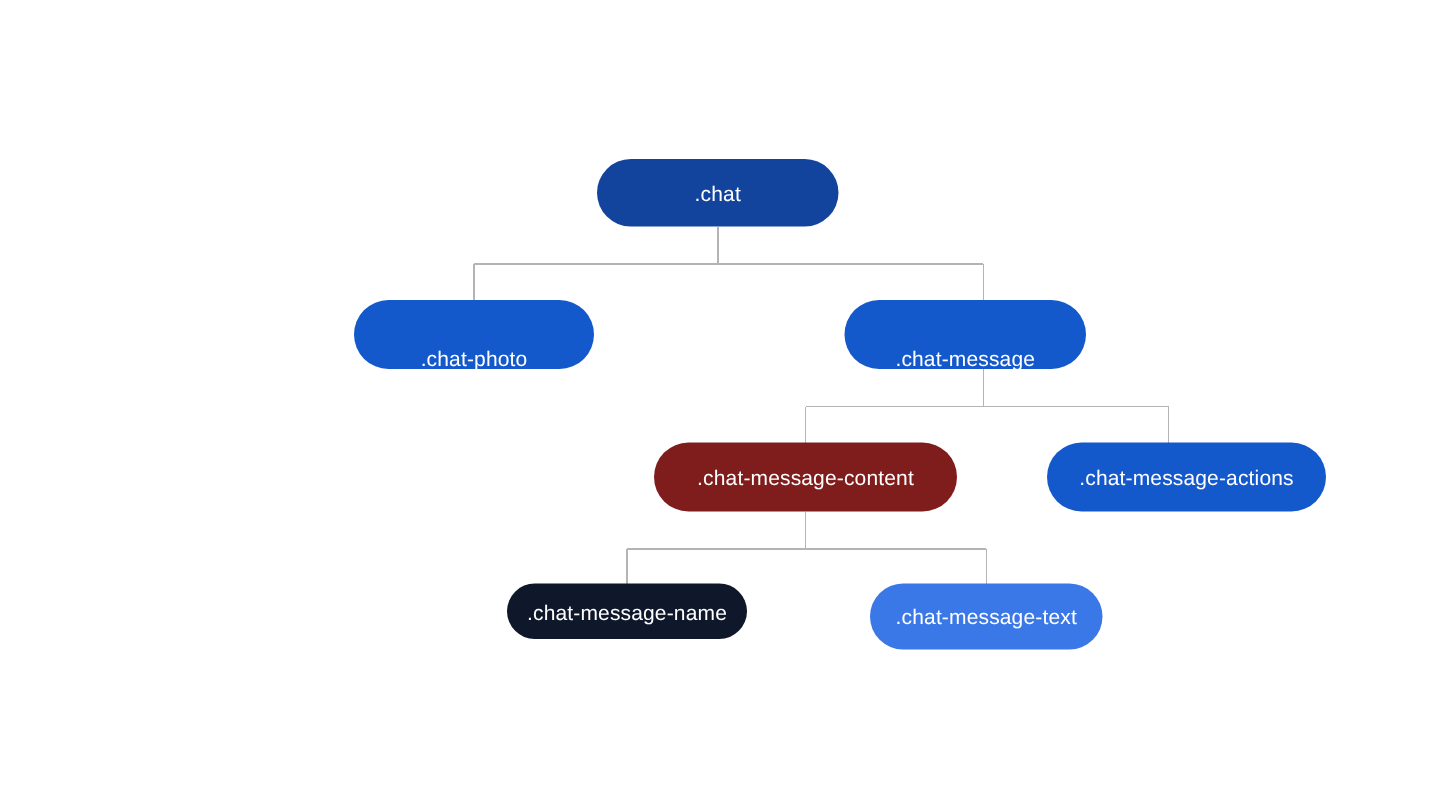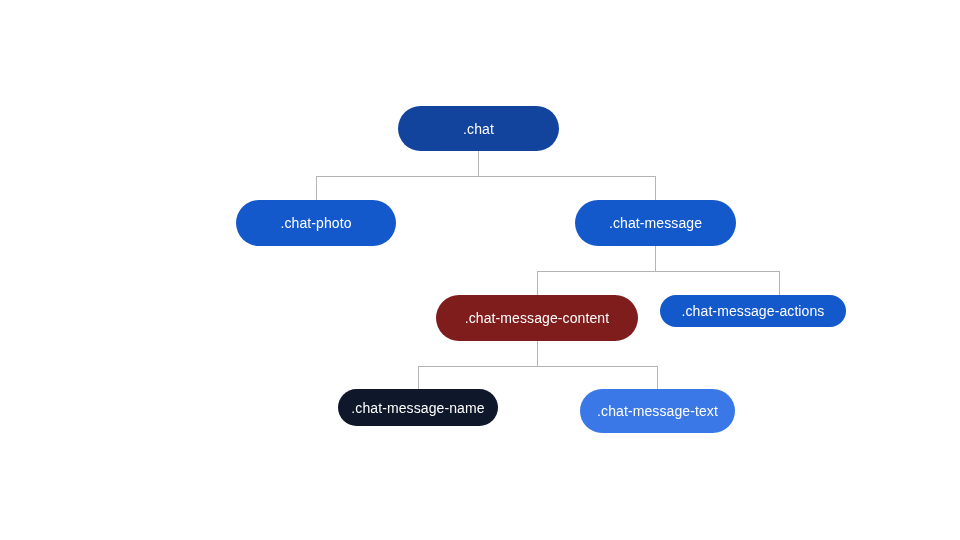--- a/index.html
+++ b/index.html
@@ -79,30 +79,30 @@
       </g>
       <g>
         <line x1="537" y1="366" x2="657.5" y2="366" stroke="#b4b4b4" stroke-width="1" shape-rendering="crispEdges"></line>
         <line x1="657.5" y1="366" x2="657.5" y2="389" stroke="#b4b4b4" stroke-width="1" shape-rendering="crispEdges"></line>
       </g>
     </svg>
   <div id="node-layer">
       <div class="node" style="left: 398px; top: 106px; width: 161px; height: 45px; background: rgb(18, 68, 158);">
         <span class="node-label">.chat</span>
       </div>
-      <div class="node" style="left: 236px; top: 200px; width: 160px; height: 46px; background: rgb(20, 89, 204);">
+      <div class="node" style="left: 236px; top: 200px; width: 160px; height: 46px; background: rgb(20, 89, 204); align-items: flex-end;">
         <span class="node-label">.chat-photo</span>
       </div>
-      <div class="node" style="left: 575px; top: 200px; width: 161px; height: 46px; background: rgb(20, 89, 204);">
+      <div class="node" style="left: 563px; top: 200px; width: 161px; height: 46px; background: rgb(20, 89, 204); align-items: flex-end;">
         <span class="node-label">.chat-message</span>
       </div>
       <div class="node" style="left: 436px; top: 295px; width: 202px; height: 46px; background: #7f1d1d;">
         <span class="node-label">.chat-message-content</span>
       </div>
-      <div class="node" style="left: 660px; top: 295px; width: 186px; height: 32px; background: rgb(20, 89, 204);">
+      <div class="node" style="left: 698px; top: 295px; width: 186px; height: 46px; background: rgb(20, 89, 204);">
         <span class="node-label">.chat-message-actions</span>
       </div>
       <div class="node" style="left: 338px; top: 389px; width: 160px; height: 37px; background: #0f172a;">
         <span class="node-label">.chat-message-name</span>
       </div>
       <div class="node" style="left: 580px; top: 389px; width: 155px; height: 44px; background: rgb(59, 120, 231);">
         <span class="node-label">.chat-message-text</span>
       </div>
     </div>
 </div>

